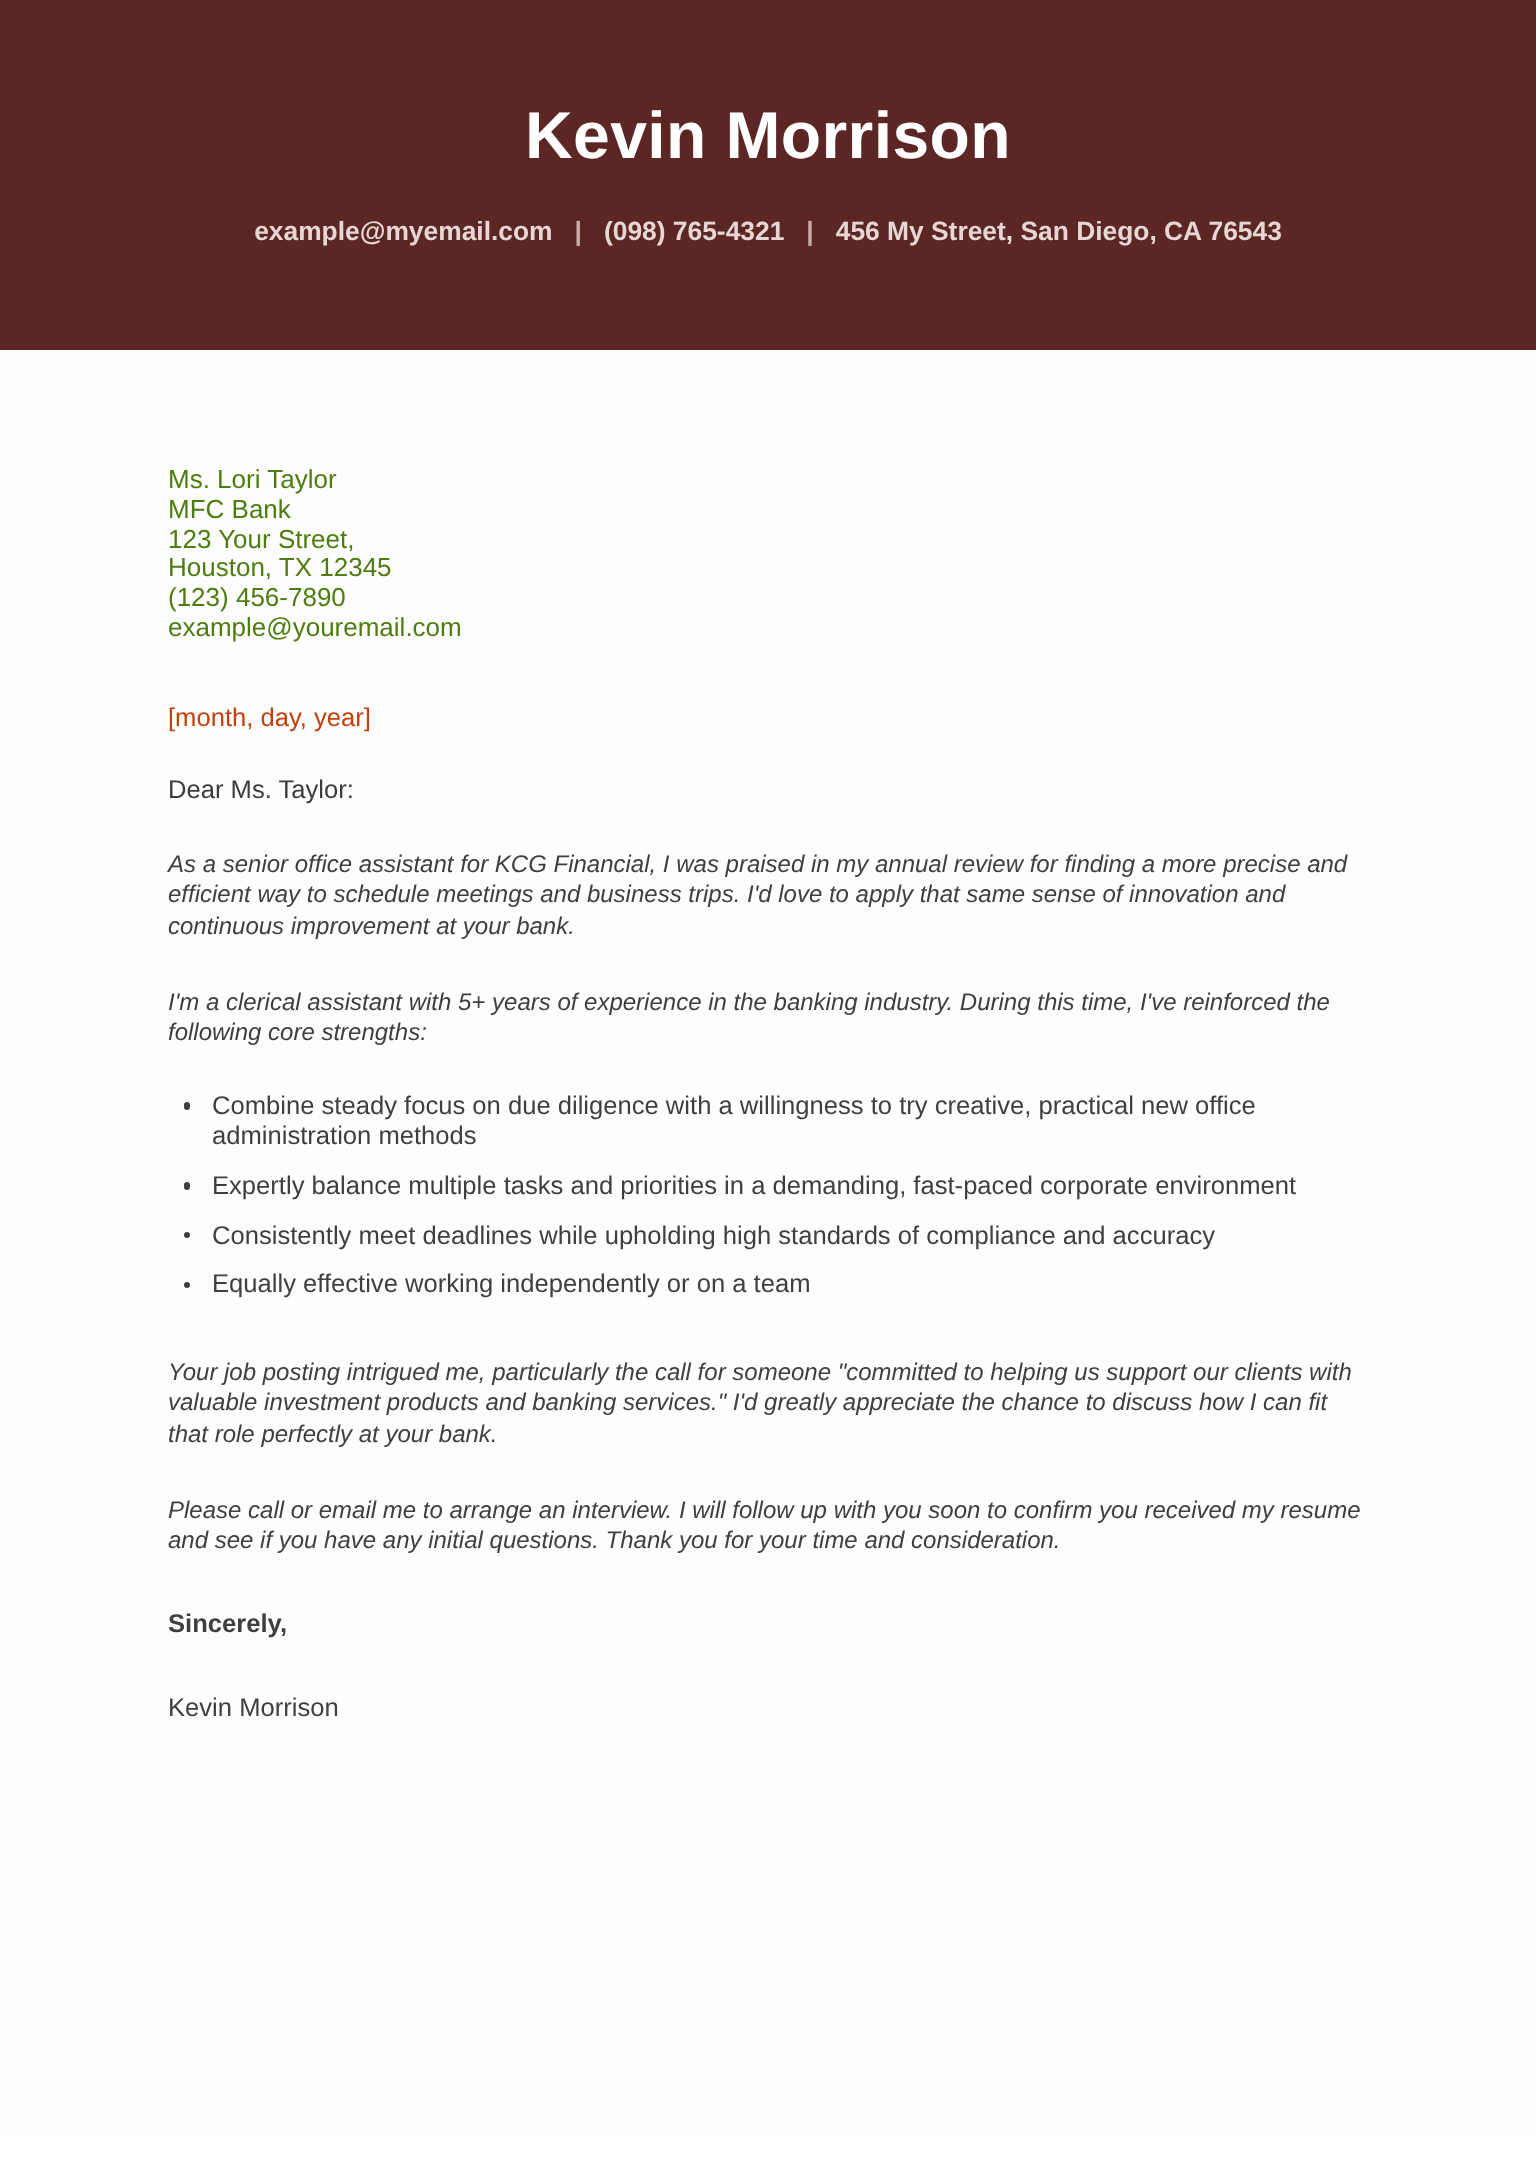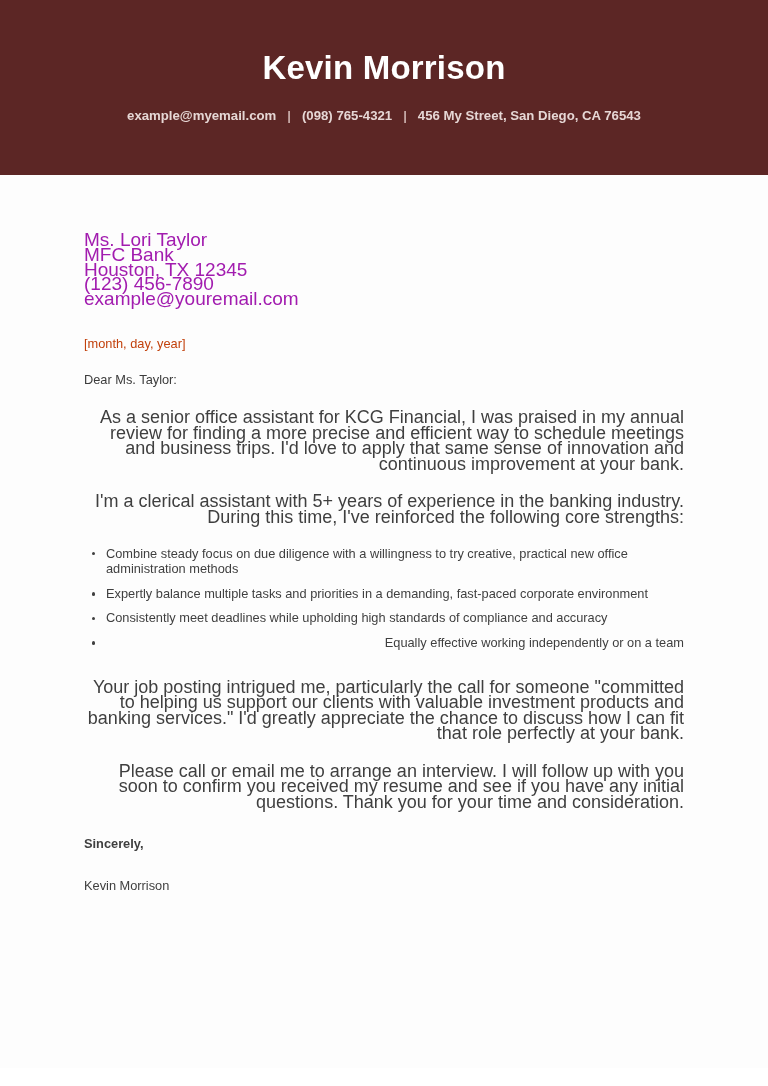--- a/index.html
+++ b/index.html
@@ -64,22 +64,22 @@
   }
 
   
   .body-wrap {
     padding: 0 84px;
     box-sizing: border-box;
   }
 
   .recipient {
     margin-top: 58px;
-    color: #a21caf;
-    font-size: 19px;
+    color: #4d7c0f;
+    font-size: 13px;
     line-height: 14.8px;
   }
   .recipient div { white-space: nowrap; }
 
   .date {
     margin-top: 29px;
     color: #c2410c;
     font-size: 12.8px;
     line-height: 16px;
   }
@@ -87,39 +87,40 @@
   .salutation {
     margin-top: 20px;
     color: #3c3c3c;
     font-size: 12.8px;
     line-height: 16px;
   }
 
   .para {
     margin-top: 22px;
     color: #3f3f3f;
-    font-size: 18px;
+    font-size: 12px;
     line-height: 15.6px;
-    text-align: right;
+    text-align: left;
+    font-style: italic;
   }
 
   .bullets {
     margin: 20px 0 0 0;
     padding: 0;
     list-style: none;
   }
   .bullets li {
     position: relative;
     padding-left: 22px;
     margin-bottom: 9px;
     color: #3f3f3f;
     font-size: 12.8px;
     line-height: 15.6px;
   }
-  .bullets li:last-child { margin-bottom: 12px; text-align: right; }
+  .bullets li:last-child { margin-bottom: 12px; }
   .bullets li::before {
     content: "";
     position: absolute;
     left: 8px;
     top: 6.5px;
     width: 3.4px;
     height: 3.4px;
     border-radius: 50%;
     background: #3f3f3f;
   }
@@ -155,20 +156,21 @@
       <span class="sep">|</span>
       <span>456 My Street, San Diego, CA 76543</span>
     </div>
   </div>
 
   <div class="body-wrap">
 
     <div class="recipient">
       <div>Ms. Lori Taylor</div>
       <div>MFC Bank</div>
+      <div>123 Your Street,</div>
       <div>Houston, TX 12345</div>
       <div>(123) 456-7890</div>
       <div>example@youremail.com</div>
     </div>
 
     <div class="date">[month, day, year]</div>
 
     <div class="salutation">Dear Ms. Taylor:</div>
 
     <p class="para">As a senior office assistant for KCG Financial, I was praised in my annual review for finding a more precise and efficient way to schedule meetings and business trips. I'd love to apply that same sense of innovation and continuous improvement at your bank.</p>

